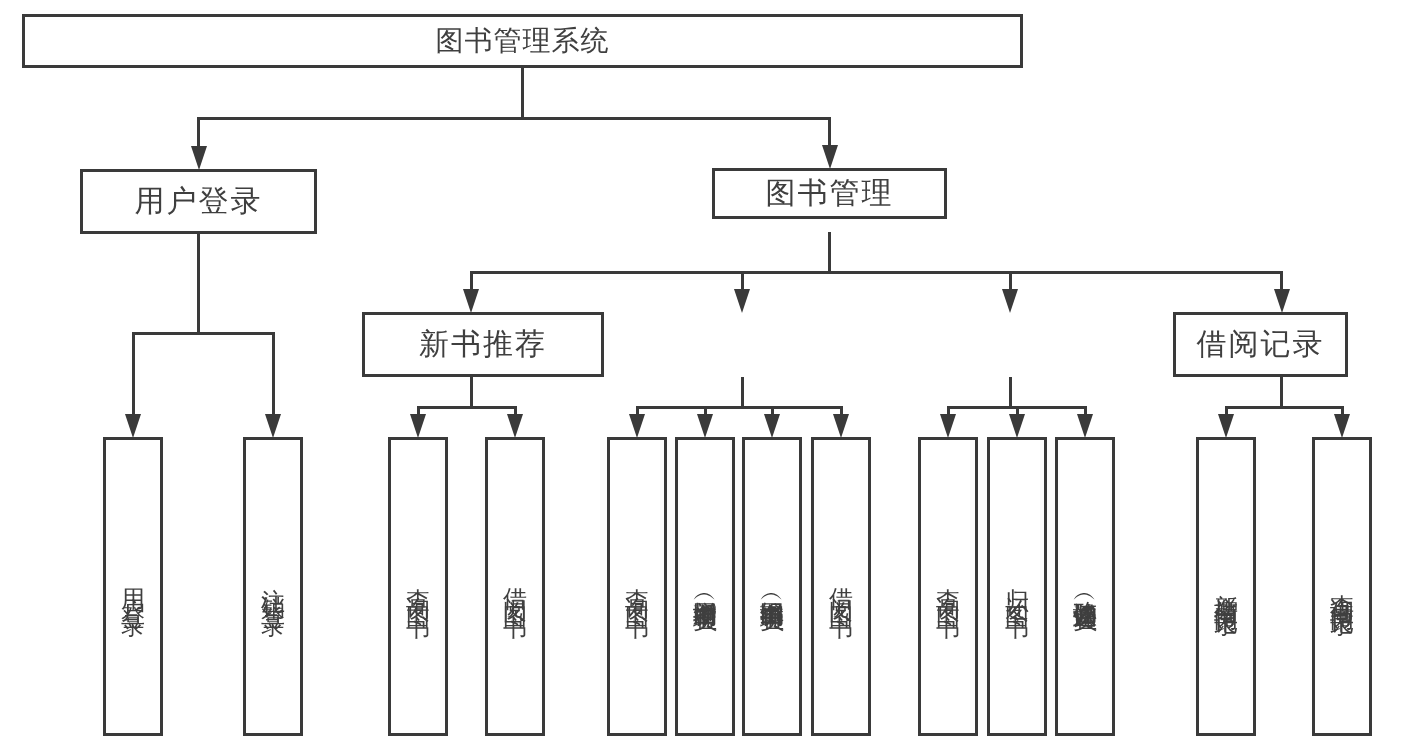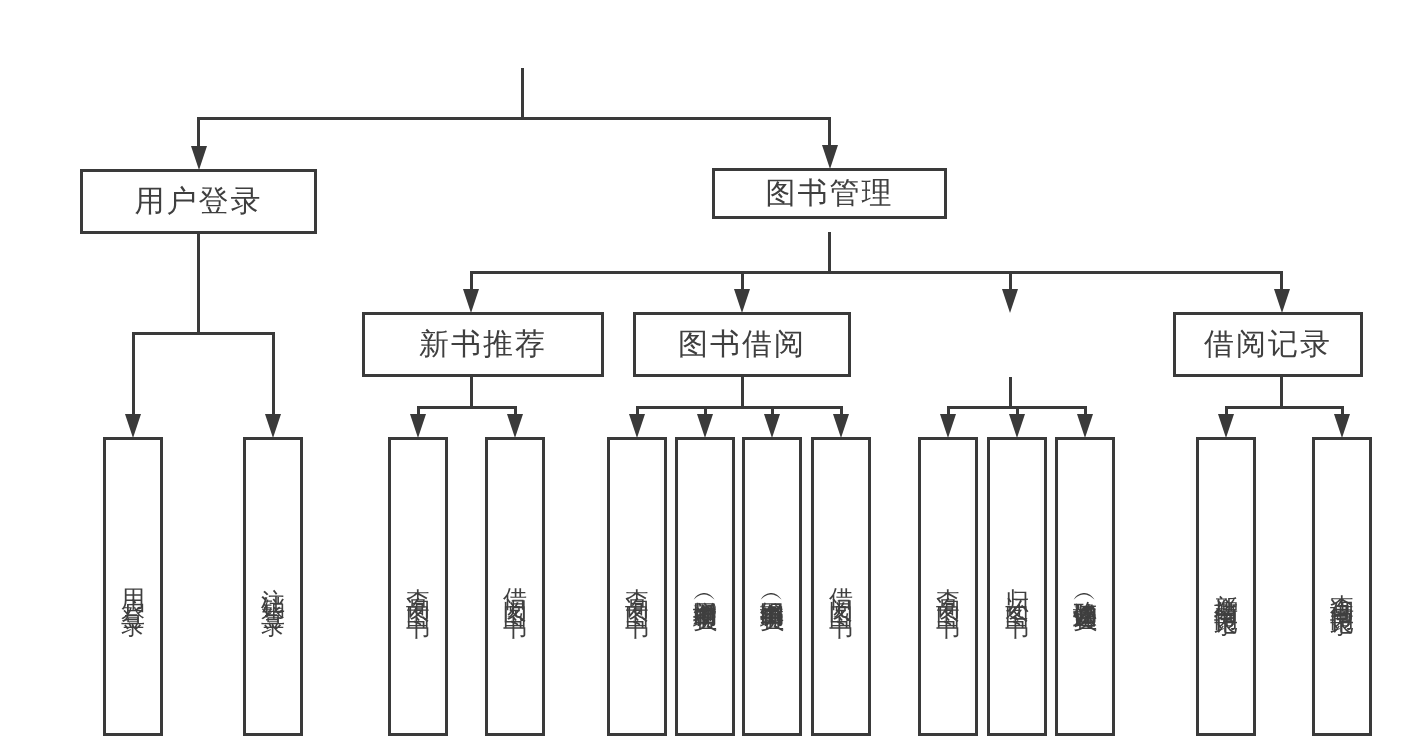--- a/index.html
+++ b/index.html
@@ -53,33 +53,33 @@
     color: #a3a3a3;
     z-index: 20;
     white-space: nowrap;
     text-shadow: 1px 1px 0 #ffffff, -1px -1px 0 #ffffff, 1px -1px 0 #ffffff, -1px 1px 0 #ffffff;
   }
 </style>
 </head>
 <body>
 
 <div id="canvas">
+<div class="node hnode root" style="left: 22px; top: 14px; width: 1001px; height: 54px;">
+      <span>图书管理系统</span>
+    </div>
     <div class="node hnode" style="left: 80px; top: 169px; width: 237px; height: 65px;">
       <span>用户登录</span>
     </div>
     <div class="node hnode" style="left: 712px; top: 168px; width: 235px; height: 51px;">
       <span>图书管理</span>
     </div>
     <div class="node hnode" style="left: 362px; top: 312px; width: 242px; height: 65px;">
       <span>新书推荐</span>
     </div>
-    <div class="node hnode" style="left: 633px; top: 312px; width: 218px; height: 65px;">
-      <span>图书借阅</span>
-    </div>
-    <div class="node hnode" style="left: 1173px; top: 312px; width: 190px; height: 65px;">
+    <div class="node hnode" style="left: 1173px; top: 312px; width: 175px; height: 65px;">
       <span>借阅记录</span>
     </div>
     <div class="node vnode" style="left: 103px; top: 437px; width: 60px; height: 299px;">
       <span class="vtext loose">用户登录</span>
     </div>
     <div class="node vnode" style="left: 243px; top: 437px; width: 60px; height: 299px;">
       <span class="vtext loose">注销登录</span>
     </div>
     <div class="node vnode" style="left: 388px; top: 437px; width: 60px; height: 299px;">
       <span class="vtext loose">查询图书</span>

